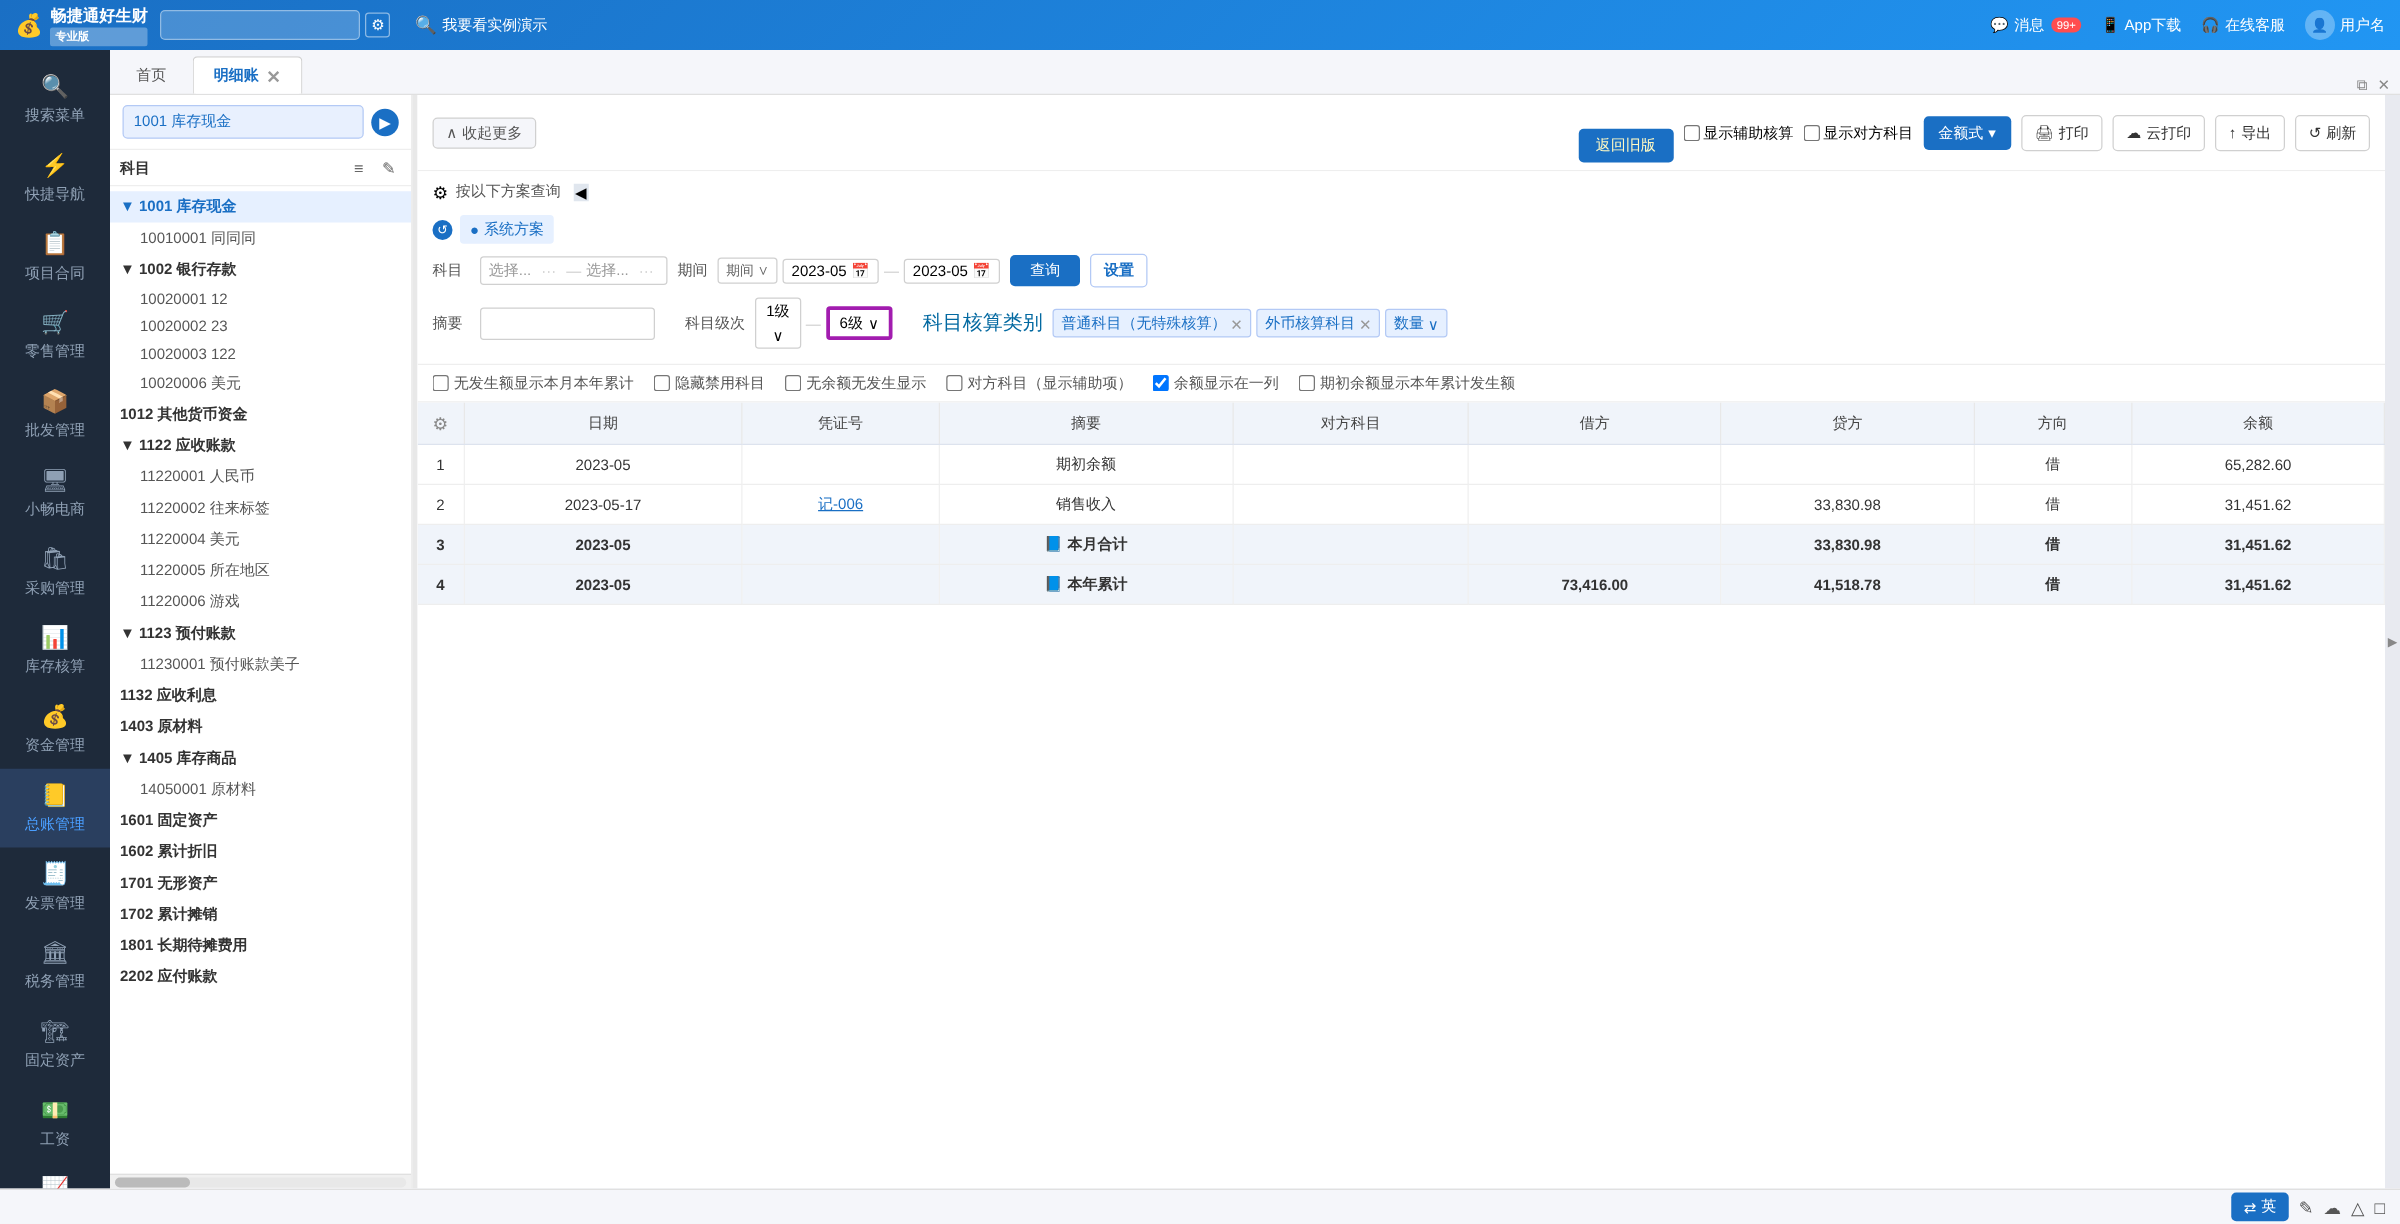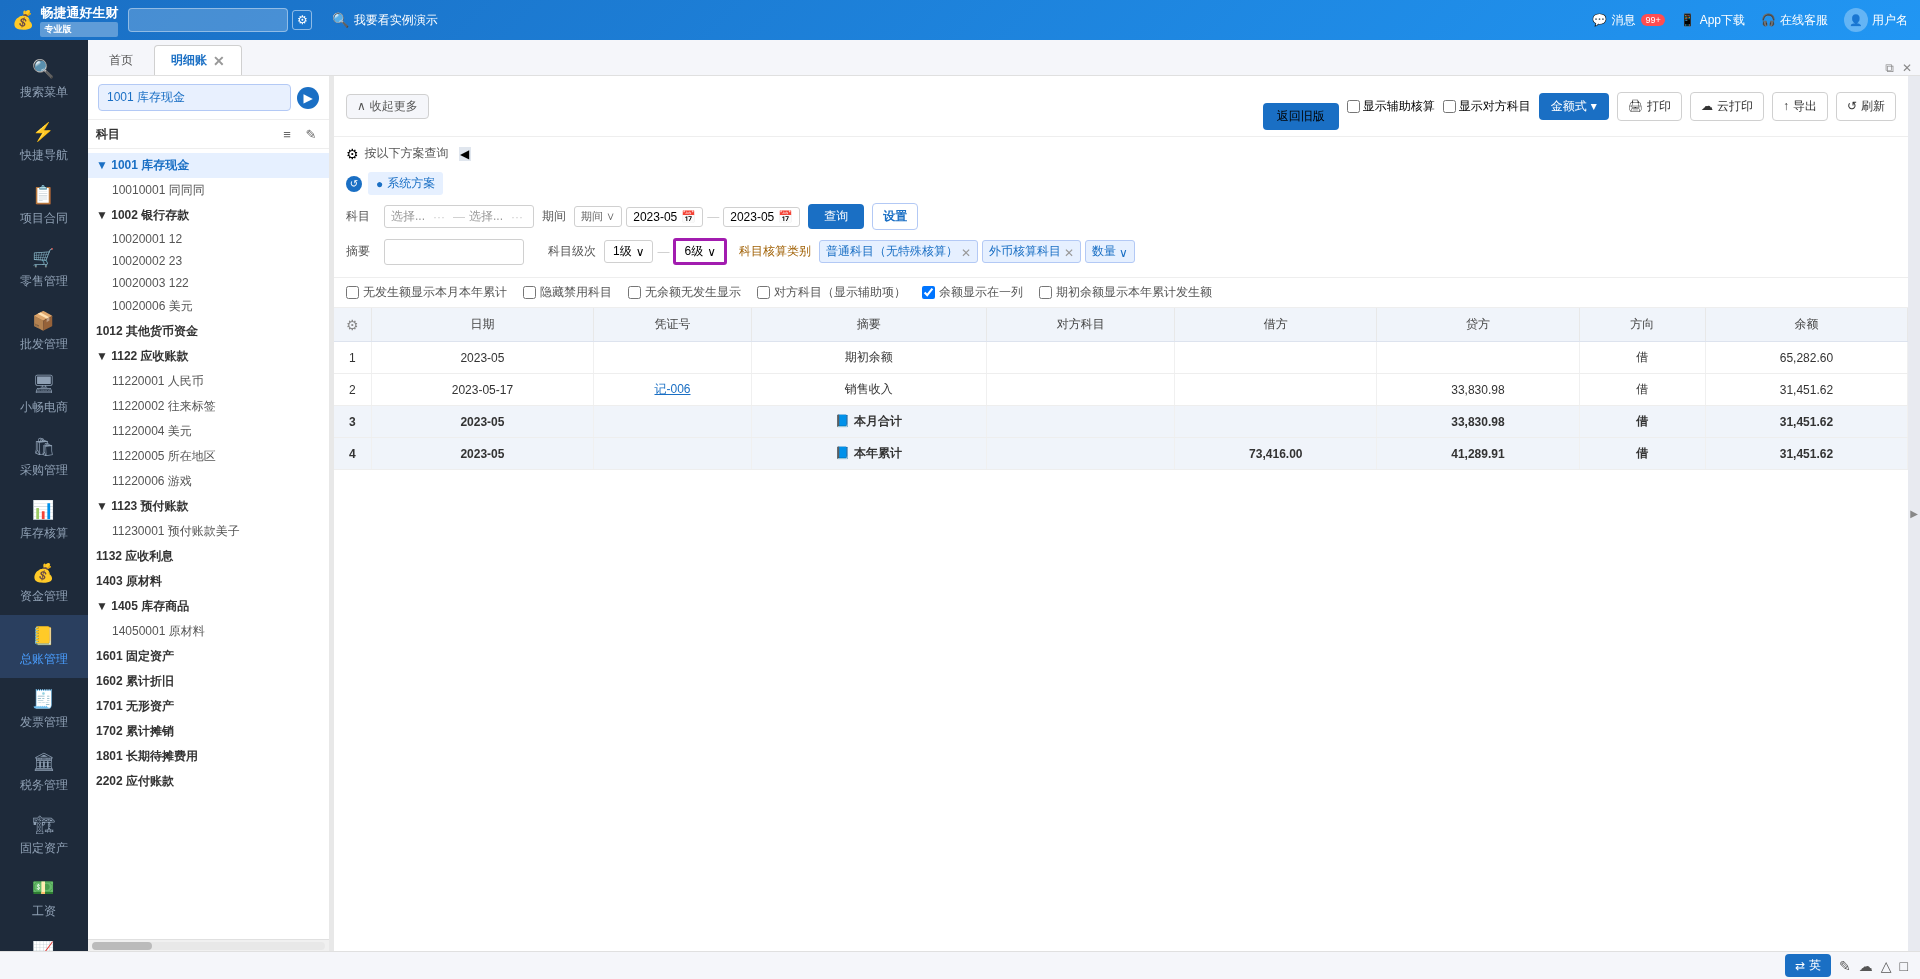--- a/index.html
+++ b/index.html
@@ -75,21 +75,21 @@
     table { width: 100%; border-collapse: collapse; }
     table thead tr { background: #f0f4fa; }
     table th { padding: 8px 12px; text-align: center; font-size: 12px; color: #444; font-weight: normal; border-bottom: 1px solid #dde3ee; border-right: 1px solid #e8e8e8; white-space: nowrap; }
     table td { padding: 7px 12px; text-align: center; font-size: 12px; color: #333; border-bottom: 1px solid #eee; border-right: 1px solid #f0f0f0; white-space: nowrap; }
     table tr.bold-row td { font-weight: bold; }
     .text-blue { color: #1a6fc4; text-decoration: underline; cursor: pointer; }
     .gear-icon { color: #888; font-size: 14px; }
 
     
     .action-bar { display: flex; align-items: center; gap: 8px; margin-left: auto; }
-    .btn-primary { background: #1a6fc4; color: #000000; border: none; border-radius: 4px; padding: 5px 14px; cursor: pointer; font-size: 12px; margin-top: 21px; }
+    .btn-primary { background: #1a6fc4; color: #fef9c3; border: none; border-radius: 4px; padding: 5px 14px; cursor: pointer; font-size: 12px; margin-top: 21px; }
     .btn-default { background: white; color: #333; border: 1px solid #d0d0d0; border-radius: 4px; padding: 5px 10px; cursor: pointer; font-size: 12px; display: flex; align-items: center; gap: 4px; }
     .dropdown-btn { background: #1a6fc4; color: white; border: none; border-radius: 4px; padding: 5px 12px; cursor: pointer; font-size: 12px; display: flex; align-items: center; gap: 4px; }
 
     
     .bottom-bar { height: 28px; background: #f5f6fa; border-top: 1px solid #e0e0e0; display: flex; align-items: center; justify-content: flex-end; padding: 0 12px; gap: 8px; flex-shrink: 0; }
     .bottom-btn { background: #1a6fc4; color: white; border: none; border-radius: 4px; padding: 3px 10px; cursor: pointer; font-size: 12px; }
 
     
     .resize-handle { width: 4px; background: #e8e8e8; cursor: col-resize; flex-shrink: 0; }
 
@@ -370,32 +370,32 @@
             <button class="query-search-btn">查询</button>
             <button class="query-set-btn">设置</button>
           </div>
 
           <div style="display:flex;align-items:center;gap:8px;padding:4px 0;flex-wrap:wrap;">
             <span class="filter-label">摘要</span>
             <input class="filter-input" style="width: 140px;" type="text">
 
             <span style="color:#555;font-size:12px;margin-left:16px;">科目级次</span>
             <div style="display:flex;align-items:center;gap:4px;">
-              <div style="border:1px solid #d0d0d0;border-radius:3px;padding:2px 8px;background:white;display:flex;align-items:center;gap:4px;cursor:pointer;">
+              <div style="border:1px solid #d0d0d0;border-radius:3px;padding:2px 8px;background:white;display:flex;align-items:center;gap:4px;cursor:pointer;flex-direction:column;">
                 <span>1级</span>
                 <span>∨</span>
               </div>
               <span style="color:#ccc;">—</span>
               <div style="border:3px solid #a21caf;border-radius:3px;padding:2px 8px;background:white;display:flex;align-items:center;gap:4px;cursor:pointer;">
                 <span>6级</span>
                 <span>∨</span>
               </div>
             </div>
 
-            <span style="color:#a16207;font-size:12px;margin-left:4px;">科目核算类别</span>
+            <span style="color:#0369a1;font-size:16px;margin-left:16px;">科目核算类别</span>
             <div style="display:flex;align-items:center;gap:4px;flex-wrap:wrap;">
               <div class="filter-tag">
                 <span>普通科目（无特殊核算）</span>
                 <span class="remove">✕</span>
               </div>
               <div class="filter-tag">
                 <span>外币核算科目</span>
                 <span class="remove">✕</span>
               </div>
               <div class="filter-tag">
@@ -482,21 +482,21 @@
                 <td><strong>借</strong></td>
                 <td><strong>31,451.62</strong></td>
               </tr>
               <tr class="bold-row" style="background:#f0f4fa;">
                 <td>4</td>
                 <td><strong>2023-05</strong></td>
                 <td></td>
                 <td><strong>📘 本年累计</strong></td>
                 <td></td>
                 <td><strong>73,416.00</strong></td>
-                <td><strong>41,289.91</strong></td>
+                <td><strong>41,518.78</strong></td>
                 <td><strong>借</strong></td>
                 <td><strong>31,451.62</strong></td>
               </tr>
             </tbody>
           </table>
         </div>
       </div>
 
       <div class="right-collapse">▶</div>
     </div>

